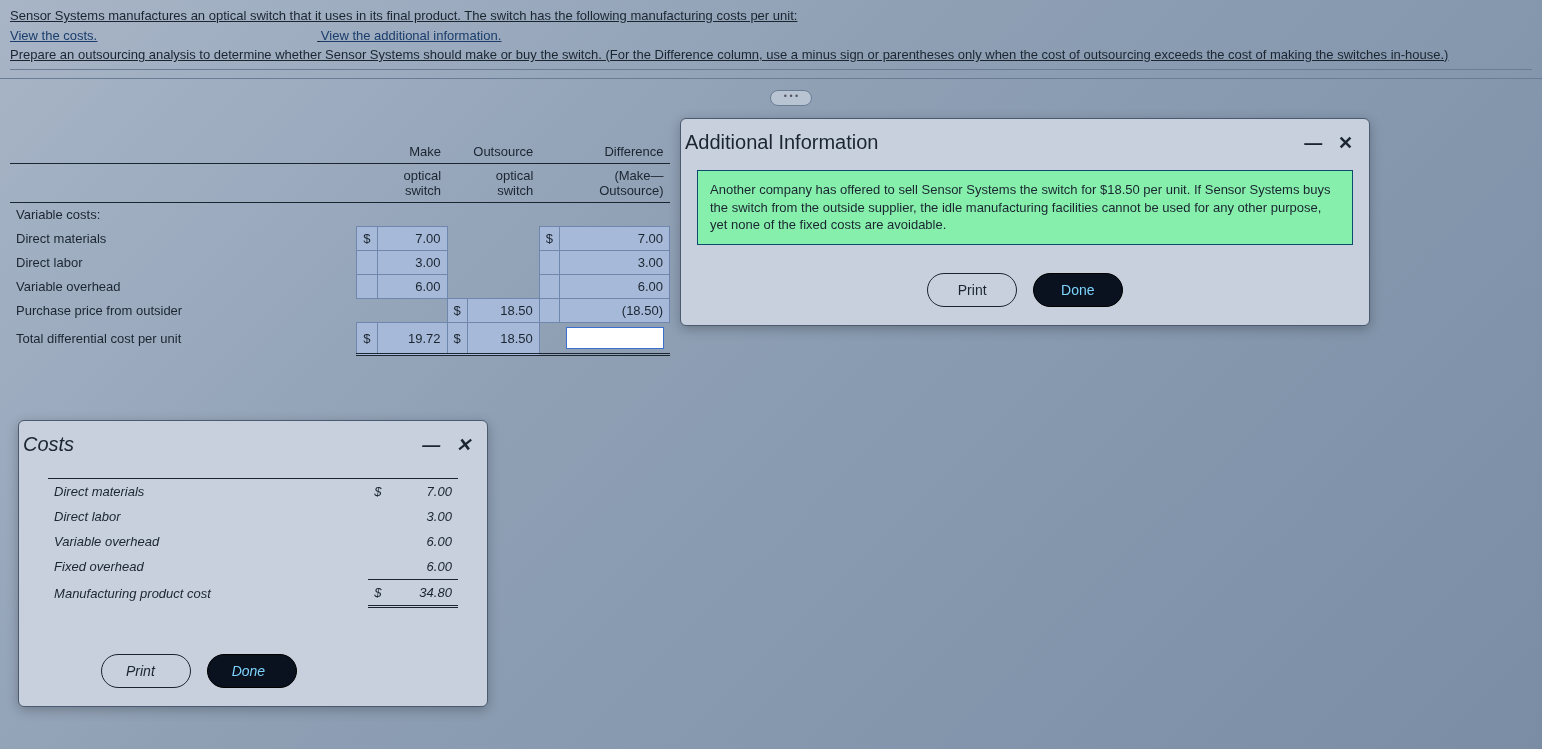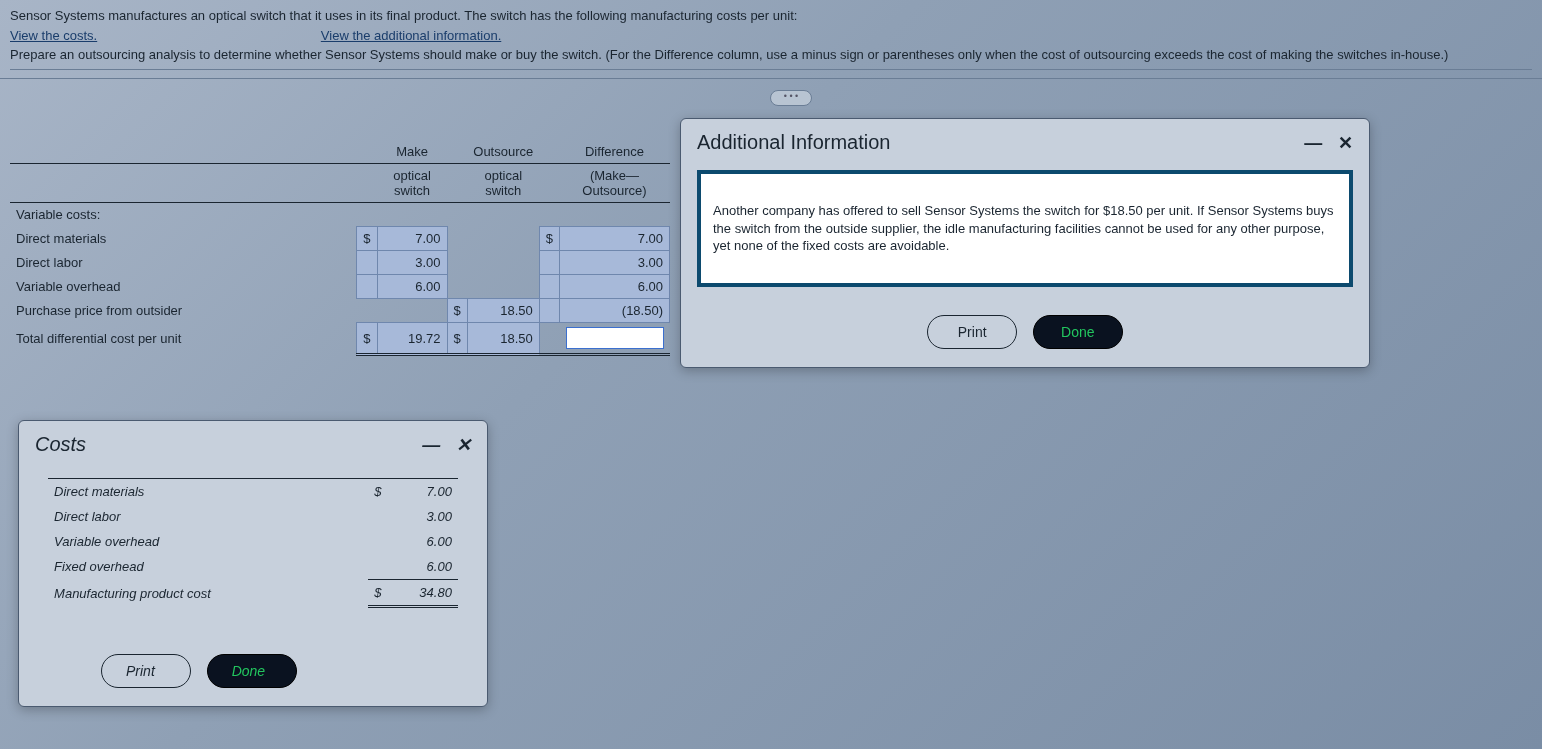--- a/index.html
+++ b/index.html
@@ -10,21 +10,21 @@
     height: 749px;
     position: relative;
     overflow: hidden;
     color: #1a2530;
     font-size: 13px;
   }
   .header {
     padding: 6px 10px 8px 10px;
     border-bottom: 1px solid #6a7d95;
   }
-  .header p { line-height: 1.5; }
+  .header p { line-height: 1.5; text-decoration: underline; }
   .link { color: #1a3d6b; text-decoration: underline; cursor: pointer; margin-top: 12px; }
   .link1 { margin-right: 220px; }
   hr.sep { border: none; border-top: 1px solid #6a7d95; margin: 4px 0 0 0; }
 
   .tab-handle {
     position: absolute;
     top: 90px; left: 770px;
     width: 42px; height: 16px;
     border: 1px solid #6a7d95;
     border-radius: 10px;
@@ -35,21 +35,21 @@
   }
 
   
   .analysis {
     position: absolute;
     top: 140px; left: 10px;
     width: 660px;
   }
   .analysis table { width: 100%; border-collapse: collapse; }
   .analysis th, .analysis td { padding: 4px 6px; text-align: right; font-weight: normal; }
-  .analysis th { border-bottom: 1px solid #1a2530; text-align: center; }
+  .analysis th { border-bottom: 1px solid #1a2530; }
   .analysis .lbl { text-align: left; }
   .analysis .cur { width: 18px; text-align: center; }
   .analysis .num { width: 70px; }
   .indent { padding-left: 18px; }
   .filled { background: #a7b9d9; border: 1px solid #6f87ad; }
   .sumtop { border-top: 1px solid #1a2530; }
   .dbl { border-bottom: 3px double #1a2530; }
   .active-input {
     background: #fff;
     border: 1.5px solid #3b6fcf;
@@ -60,44 +60,44 @@
   
   .modal {
     position: absolute;
     background: #c7d0dc;
     border: 1.5px solid #4a5a70;
     border-radius: 6px;
     box-shadow: 0 3px 12px rgba(0,0,0,.25);
   }
   .modal .title-row {
     display: flex; justify-content: space-between; align-items: center;
-    padding: 12px 16px 8px 16px;
+    padding: 12px 16px 8px 4px;
     font-size: 20px;
   }
   .win-ctrls span { font-size: 18px; font-weight: bold; margin-left: 10px; cursor: pointer; }
   .modal .body { padding: 8px 16px 12px 16px; }
   .info-box {
-    border: 4px solid #0c4a6e;
-    padding: 28px 12px;
+    border: 1px solid #0c4a6e;
+    padding: 10px 12px;
     font-size: 13px;
     line-height: 1.35;
-    background: #ffffff;
+    background: #86efac;
   }
   .btn-row { text-align: center; padding: 16px 0 6px 0; }
   .btn {
     display: inline-block;
     min-width: 90px;
     padding: 8px 24px;
     border-radius: 22px;
     font-size: 14px;
     cursor: pointer;
     margin: 0 6px;
   }
   .btn-outline { border: 1.5px solid #1a2530; background: transparent; color: #1a2530; margin-top: 12px; }
-  .btn-dark { border: 1.5px solid #000; background: #0a1220; color: #22c55e; }
+  .btn-dark { border: 1.5px solid #000; background: #0a1220; color: #7dd3fc; }
 
   #modal-info { top: 118px; left: 680px; width: 690px; }
   #modal-costs { top: 420px; left: 18px; width: 470px; font-style: italic; }
 
   
   .costs-table { width: 94%; margin: 6px auto 0 auto; border-collapse: collapse; }
   .costs-table td { padding: 5px 6px; }
   .costs-table .lbl { text-align: left; }
   .costs-table .cur { width: 20px; text-align: center; }
   .costs-table .num { width: 70px; text-align: right; }

